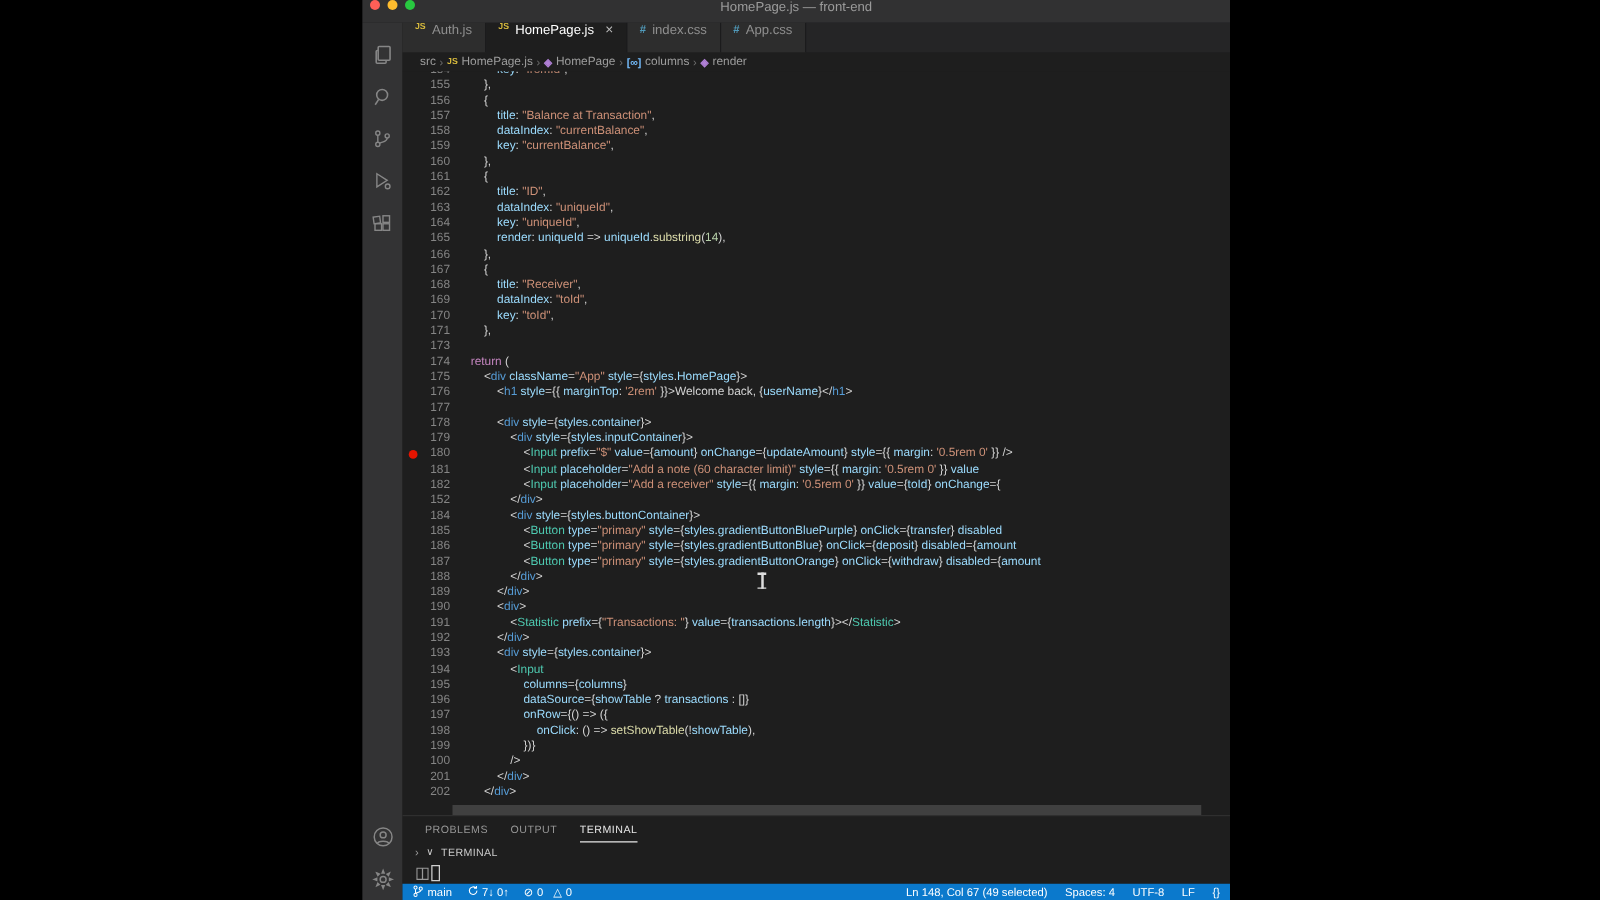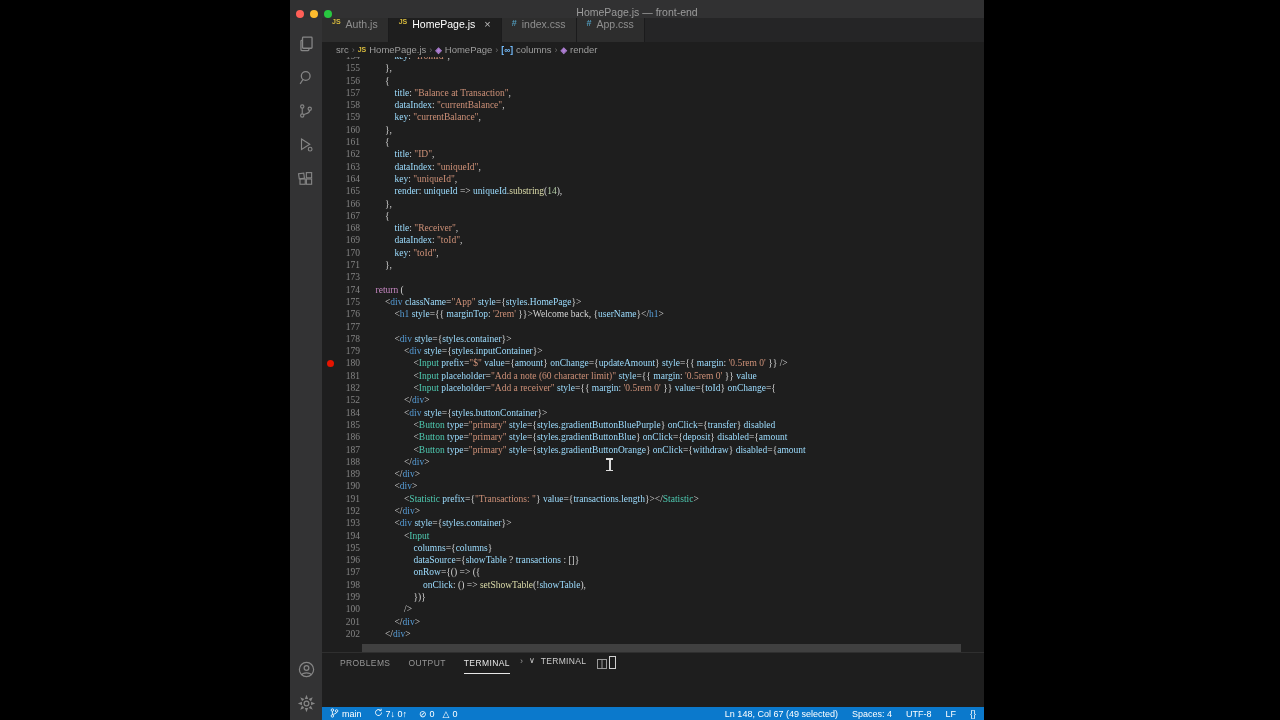--- a/index.html
+++ b/index.html
@@ -4,21 +4,21 @@
 <style>
   * { margin:0; padding:0; box-sizing:border-box; }
   html,body { width:1280px; height:720px; background:#000; overflow:hidden;
               font-family:"Liberation Sans", sans-serif; }
   .stage { position:relative; width:1280px; height:720px; background:#000; }
 
   .window { position:absolute; left:290px; top:0; width:694px; height:720px;
             background:#1e1e1e; display:flex; flex-direction:column; }
 
   
-  .titlebar { height:18px; background:#313132; display:flex; align-items:flex-end;
+  .titlebar { height:18px; background:#313132; display:flex; align-items:flex-start;
               position:relative; flex:0 0 auto; }
   .lights { display:flex; gap:6px; margin-left:6px; }
   .light { width:8px; height:8px; border-radius:50%; }
   .titletext { position:absolute; left:0; right:0; text-align:center;
                font-size:10.5px; color:#9b9b9b; pointer-events:none; }
 
   
   .bodyrow { flex:1 1 auto; display:flex; min-height:0; }
   .activitybar { width:32px; background:#333334; display:flex; flex-direction:column;
                  align-items:center; padding-top:8px; flex:0 0 auto; }
@@ -42,33 +42,33 @@
   .breadcrumb { height:15px; background:#1e1e1e; display:flex; align-items:center;
                 padding-left:14px; font-size:9.5px; color:#9d9d9d; gap:3px; flex:0 0 auto; }
   .crumb { display:flex; align-items:center; gap:3px; }
   .crumb-sep { color:#6e6e6e; font-size:9px; }
   .ic-method { color:#b180d7; font-size:8.5px; font-weight:bold; }
   .ic-field { color:#75beff; font-size:8.5px; font-weight:bold; }
 
   
   .editor { flex:1 1 auto; position:relative; overflow:hidden; background:#1e1e1e; }
   .code-lines { position:absolute; top:-7px; left:0; right:0;
-                font-family:Liberation Serif, serif; font-size:9.5px; }
+                font-family:Liberation Sans, sans-serif; font-size:9.5px; }
   .code-line { height:12.3px; line-height:12.3px; display:flex; position:relative;
                white-space:pre; }
   .ln { width:38px; text-align:right; color:#858585; flex:0 0 auto; }
   .code-text { margin-left:6px; color:#d4d4d4; }
   .bp-dot { position:absolute; left:5px; top:3px; width:7px; height:7px;
             border-radius:50%; background:#e51400; }
   .hscrollbar { position:absolute; bottom:0; left:40px; right:4px; height:8px; }
   .hscroll-thumb { height:8px; width:97%; background:rgba(121,121,121,0.38); }
 
   
   .panel { flex:0 0 auto; height:55px; background:#1e1e1e; border-top:1px solid #2f2f2f;
-           display:flex; flex-direction:row; }
+           display:flex; flex-direction:column; }
   .panel-tabs { height:21px; display:flex; gap:18px; padding-left:18px; align-items:center;
                 flex:0 0 auto; }
   .panel-tab { font-size:8.5px; letter-spacing:0.4px; color:#969696; height:100%;
                display:flex; align-items:center; border-bottom:1px solid transparent; }
   .panel-tab.active { color:#e7e7e7; border-bottom:1px solid #e7e7e7; }
   .term-header { height:15px; display:flex; align-items:center; gap:6px; padding-left:10px;
                  flex:0 0 auto; }
   .term-chevron-right { color:#9a9a9a; font-size:9px; }
   .term-chevron-down { color:#cccccc; font-size:8px; }
   .term-label { font-size:8.5px; color:#cccccc; letter-spacing:0.3px; }

